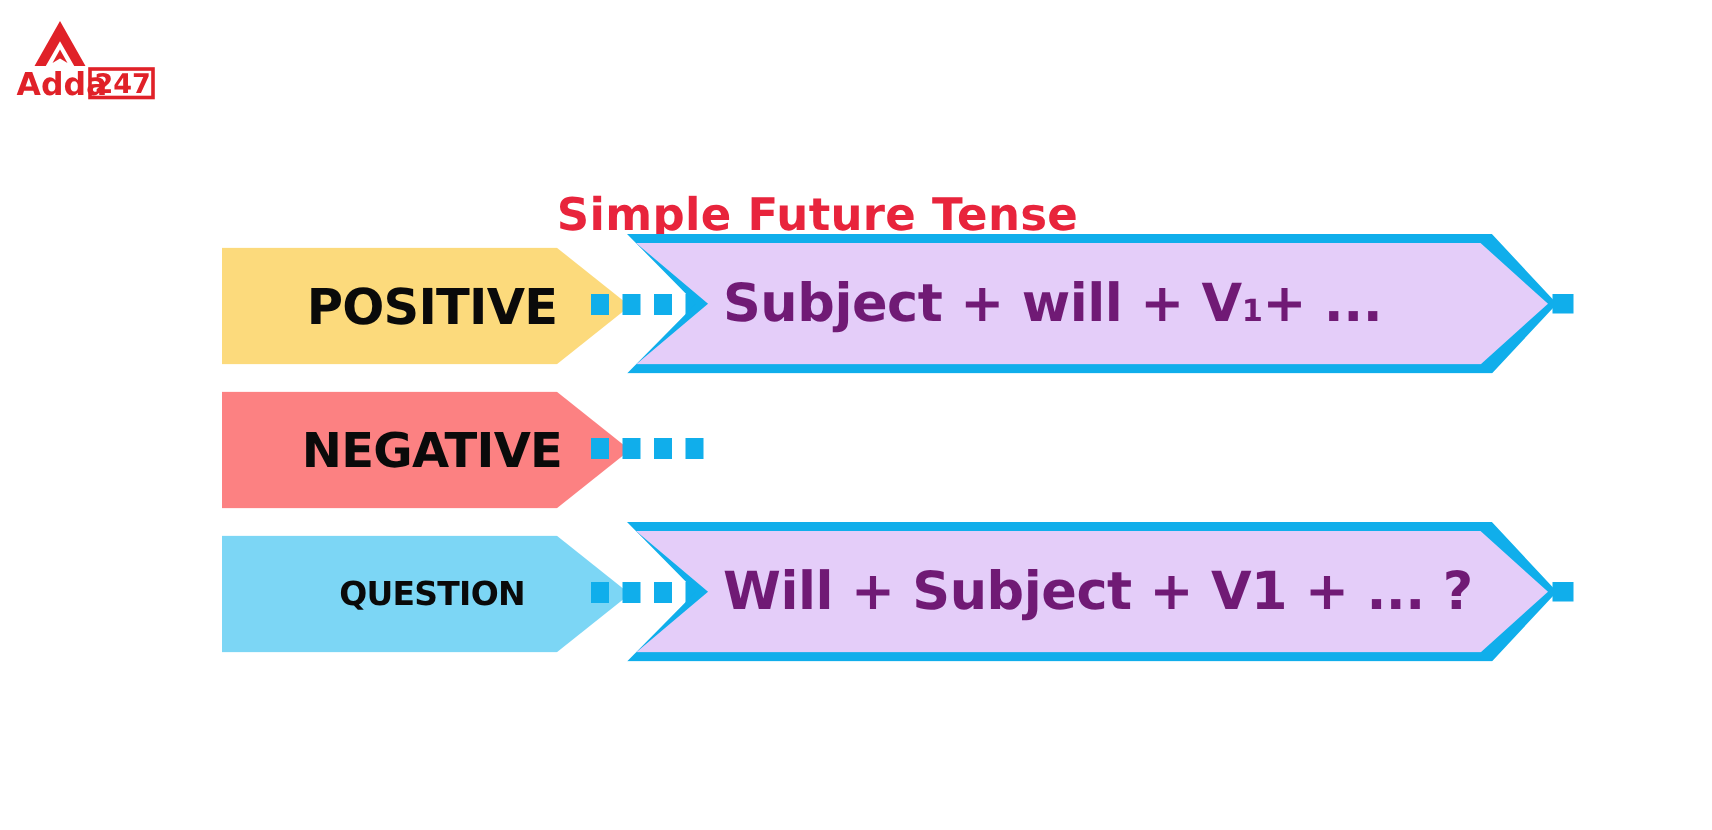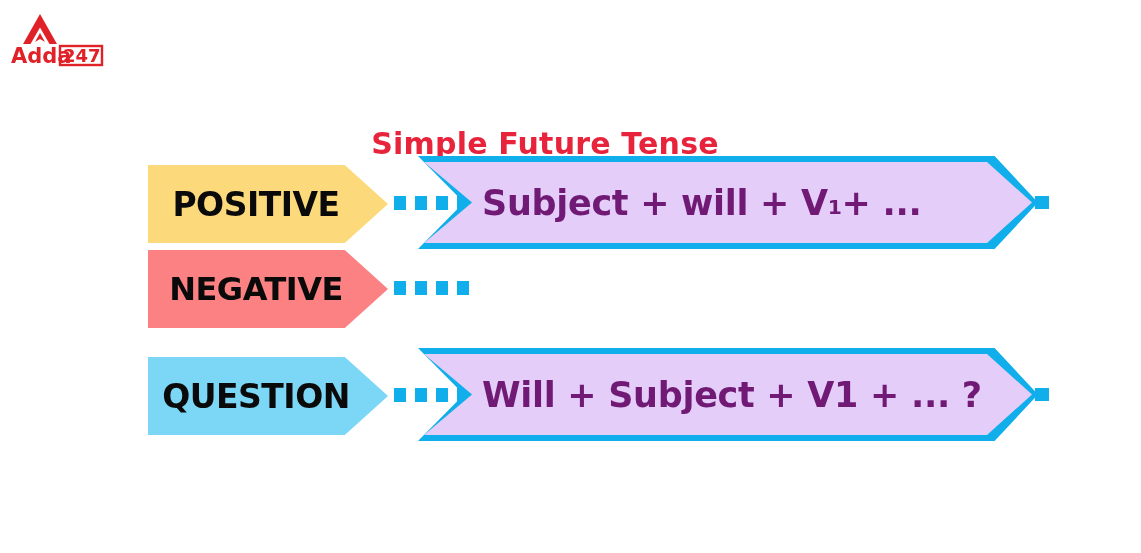--- a/index.html
+++ b/index.html
@@ -41,47 +41,48 @@
   }
 
   
   .tense-row {
     position: absolute;
     left: 0;
     width: 1141px;
     height: 96px;
   }
   .tense-row.row-0 { top: 156px; }
-  .tense-row.row-1 { top: 241px; }
+  .tense-row.row-1 { top: 252px; }
   .tense-row.row-2 { top: 348px; }
 
   
   .label-arrow {
     position: absolute;
     left: 148px;
     top: 9px;
     width: 240px;
     height: 78px;
     display: flex;
     align-items: center;
     justify-content: center;
     clip-path: polygon(0 0, 82% 0, 100% 50%, 82% 100%, 0 100%);
+    padding-left: 32px;
   }
   .label-arrow .label-text {
     font-family: "DejaVu Sans", sans-serif;
     font-size: 33px;
     font-weight: bold;
     color: #0a0a0a;
     letter-spacing: -0.5px;
     transform: translateX(-12px);
     white-space: nowrap;
   }
   .row-0 .label-arrow .label-text { font-size: 33px; }
   .row-1 .label-arrow .label-text { font-size: 32px; }
-  .row-2 .label-arrow .label-text { font-size: 33px; }
+  .row-2 .label-arrow .label-text { font-size: 22px; }
 
   
   .connector {
     position: absolute;
     left: 394px;
     top: 40px;
     display: flex;
     gap: 9px;
   }
   .connector .dash-square {

